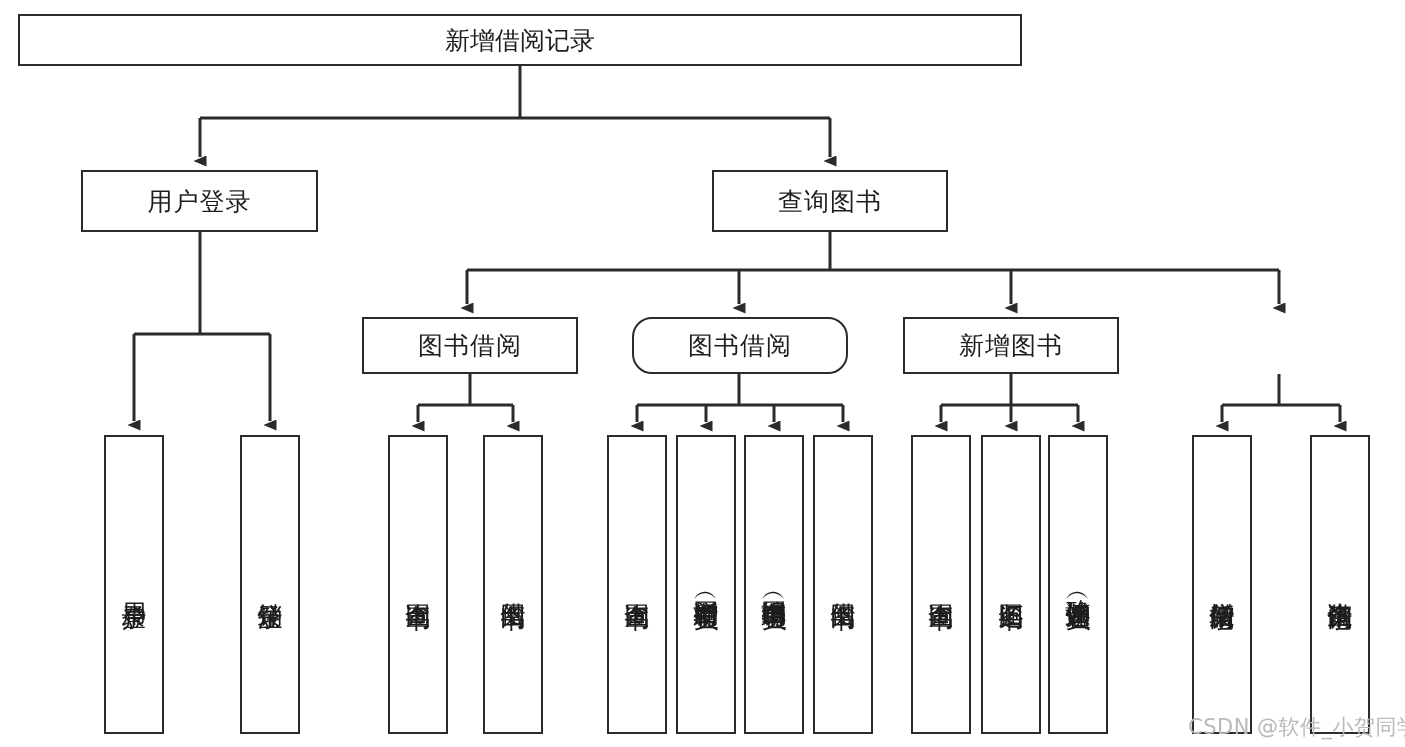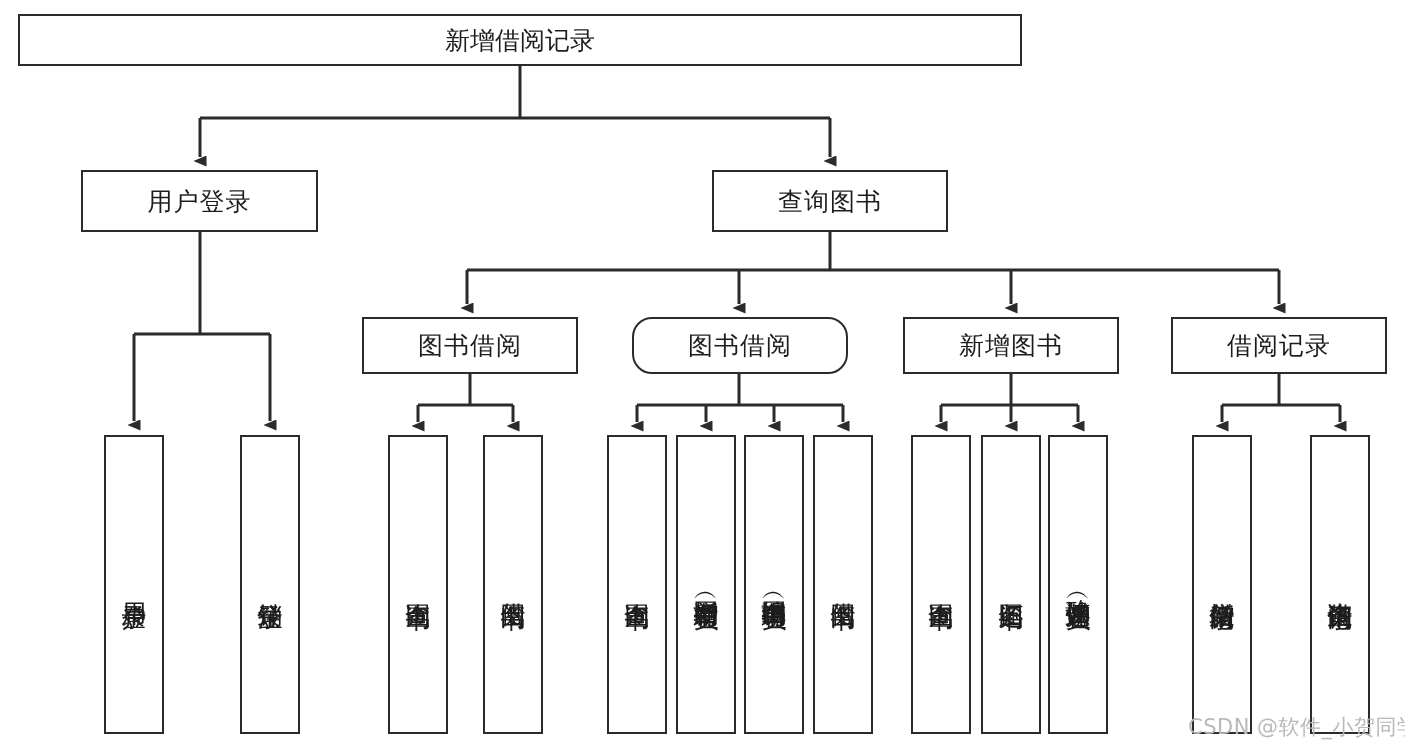--- a/index.html
+++ b/index.html
@@ -114,21 +114,20 @@
   </svg>
 
   <div class="node root" style="left:18px; top:14px; width:1004px; height:52px;">新增借阅记录</div>
 
   <div class="node horiz" style="left:81px; top:170px; width:237px; height:62px;">用户登录</div>
   <div class="node horiz" style="left:712px; top:170px; width:236px; height:62px;">查询图书</div>
 
   <div class="node horiz" style="left:362px; top:317px; width:216px; height:57px;">图书借阅</div>
   <div class="node horiz" style="left:632px; top:317px; width:216px; height:57px;border-radius:20px;">图书借阅</div>
   <div class="node horiz" style="left:903px; top:317px; width:216px; height:57px;">新增图书</div>
-  <div class="node horiz" style="left:1171px; top:317px; width:216px; height:57px;">借阅记录</div>
 
   <div class="node vert" style="left:104px; top:435px; width:60px; height:299px;">用户登录</div>
   <div class="node vert" style="left:240px; top:435px; width:60px; height:299px;">注销登录</div>
 
   <div class="node vert" style="left:388px; top:435px; width:60px; height:299px;">查询图书</div>
   <div class="node vert" style="left:483px; top:435px; width:60px; height:299px;">借阅图书</div>
 
   <div class="node vert" style="left:607px; top:435px; width:60px; height:299px;">查询图书</div>
   <div class="node vert" style="left:676px; top:435px; width:60px; height:299px;">新增图书（管理员）</div>
   <div class="node vert" style="left:744px; top:435px; width:60px; height:299px;">编辑图书（管理员）</div>

